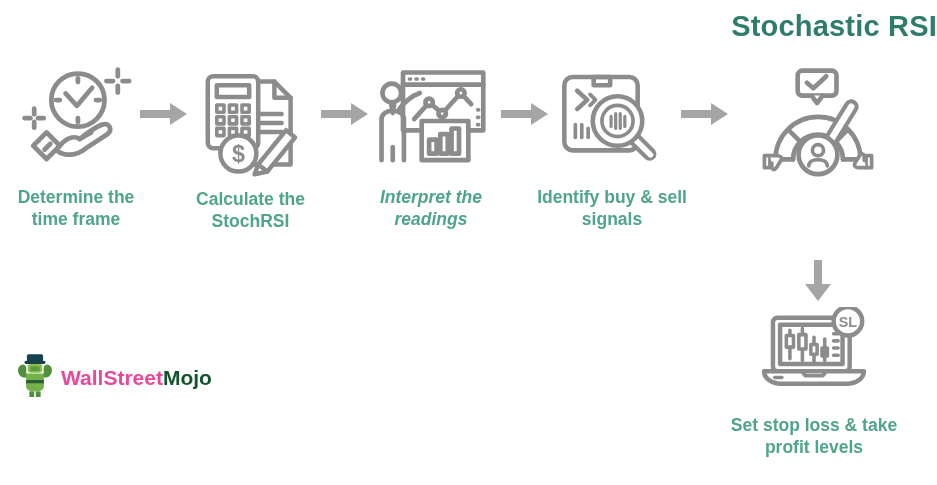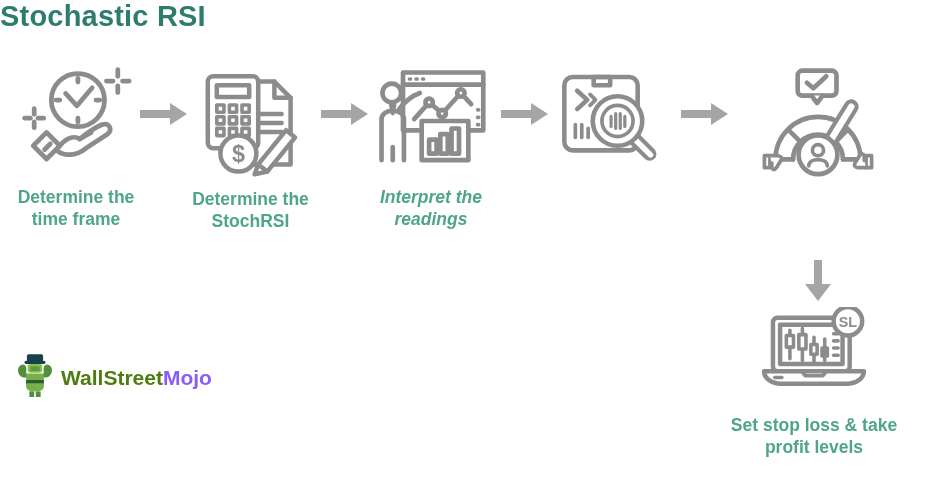--- a/index.html
+++ b/index.html
@@ -1,29 +1,29 @@
 <!DOCTYPE html>
 <html><head>
 <meta charset="utf-8">
 <style>
   html,body{margin:0;padding:0;background:#fff;}
   .canvas{position:relative;width:937px;height:485px;background:#fff;overflow:hidden;
           font-family:"Liberation Sans",sans-serif;}
-  .title{position:absolute;top:0;left:0;width:100%;text-align:left;
+  .title{position:absolute;top:10px;left:0;width:100%;text-align:right;
          font-size:29px;font-weight:bold;color:#2E7C6C;letter-spacing:.2px;}
   .step{position:absolute;display:flex;flex-direction:column;align-items:center;}
   .icon-wrap{height:126px;display:flex;align-items:center;justify-content:center;}
   .icon-wrap.short{height:100px;}
   .step-label{font-size:17.5px;font-weight:bold;color:#4FA58C;text-align:center;
               line-height:1.28;margin-top:2px;}
   .arrow{position:absolute;}
   .logo{position:absolute;left:14px;top:352px;display:flex;align-items:center;gap:5px;}
   .logo-text{font-size:21px;font-weight:bold;white-space:nowrap;}
-  .logo-text .primary{color:#4d7c0f;}
-  .logo-text .secondary{color:#8b5cf6;}
+  .logo-text .primary{color:#ec4899;}
+  .logo-text .secondary{color:#14532d;}
   svg text{font-family:"Liberation Sans",sans-serif;}
 </style>
 </head>
 <body>
 
 <div class="canvas">
 
   <div class="title">Stochastic RSI</div>
 
   <div class="step" style="left:0px;top:58px;width:152px;">
@@ -85,21 +85,21 @@
               <rect x="36" y="66" width="8" height="8"></rect>
               <rect x="50" y="66" width="8" height="8"></rect>
           </g>
           <circle cx="46" cy="94" r="20" fill="#fff"></circle>
           <path d="M68 106 L99 68 L109 76 L78 114 Z" fill="#fff"></path>
           <path d="M68 106 L64 117 L78 114"></path>
         </g>
         <text x="46" y="103" text-anchor="middle" font-size="26" font-weight="bold" fill="#8C8C8C">$</text>
       </svg>
     </div>
-    <div class="step-label">Determine the StochRSI</div>
+    <div class="step-label">Calculate the StochRSI</div>
   </div>
 
   <div class="arrow" style="left:321px;top:103px;">
     <svg width="48" height="22" viewBox="0 0 48 22">
         <polygon points="0,7 30,7 30,0 47,11 30,22 30,15 0,15" fill="#A5A5A5"></polygon>
       </svg>
   </div>
 
   <div class="step" style="left:356px;top:58px;width:150px;font-style:italic;">
     <div class="icon-wrap">
@@ -161,20 +161,21 @@
           <circle cx="66" cy="60" r="17" stroke-width="4"></circle>
           <g stroke-width="3.5">
             <line x1="59" y1="55" x2="59" y2="66"></line>
               <line x1="64" y1="52" x2="64" y2="68"></line>
             <line x1="69" y1="52" x2="69" y2="68"></line>
               <line x1="74" y1="55" x2="74" y2="66"></line>
           </g>
         </g>
       </svg>
     </div>
+    <div class="step-label">Identify buy &amp; sell signals</div>
   </div>
 
   <div class="arrow" style="left:681px;top:103px;">
     <svg width="48" height="22" viewBox="0 0 48 22">
         <polygon points="0,7 30,7 30,0 47,11 30,22 30,15 0,15" fill="#A5A5A5"></polygon>
       </svg>
   </div>
 
   <div class="step" style="left:712px;top:58px;width:212px;">
     <div class="icon-wrap">

